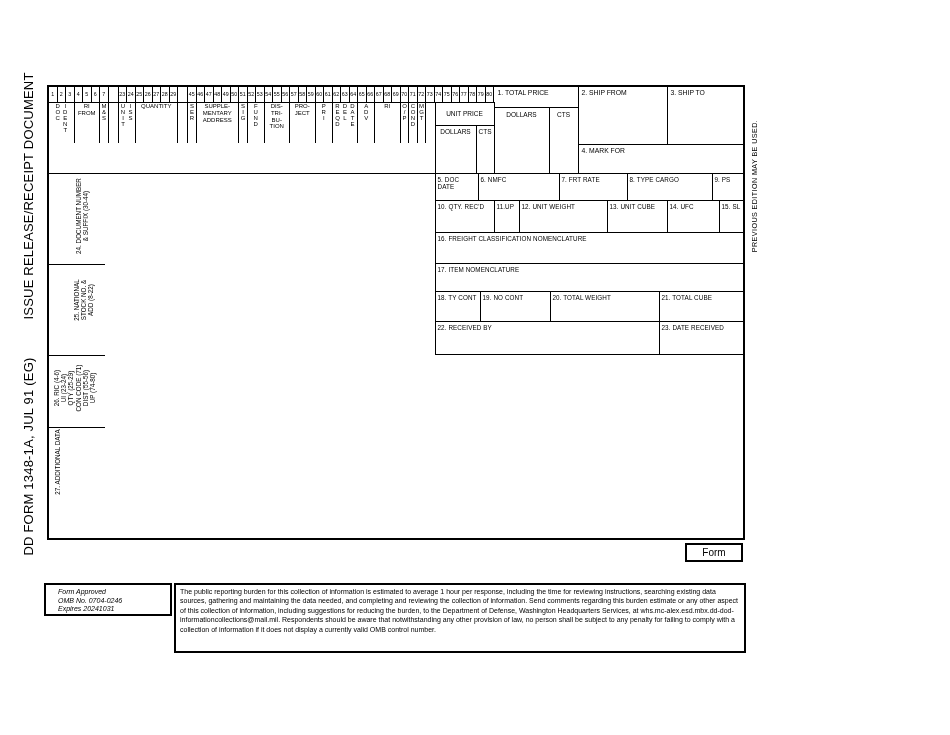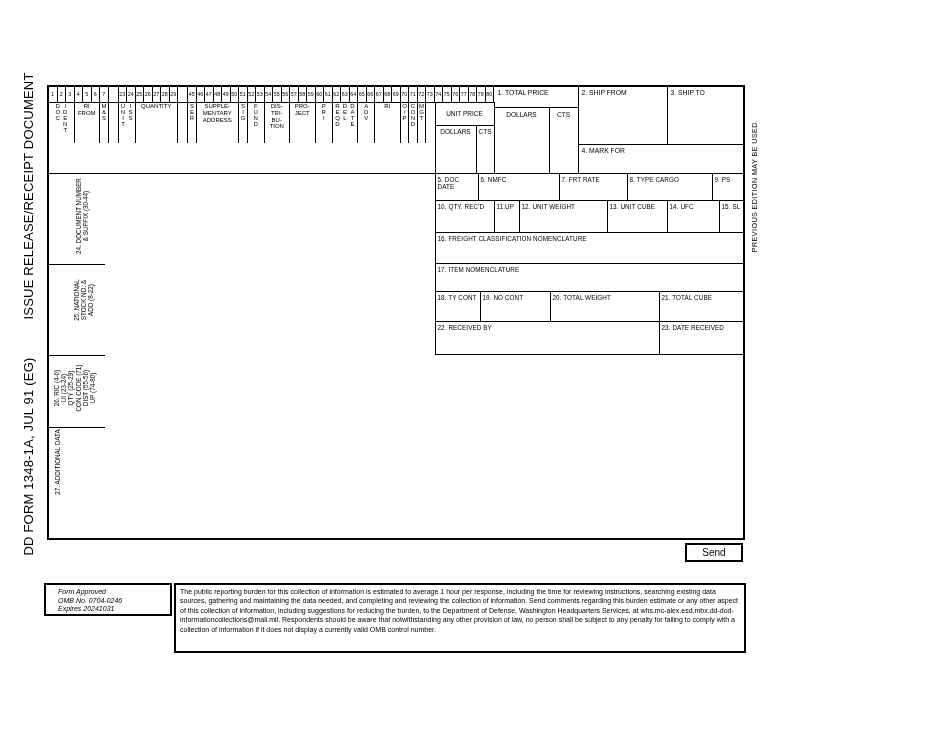--- a/index.html
+++ b/index.html
@@ -315,21 +315,21 @@
 ADD (8-22)</div>
     <div class="rot sec-label" style="left:26px;top:301px">26. RIC (4-6)
 UI (23-24)
 QTY (25-29)
 CON CODE (71)
 DIST (55-56)
 UP (74-80)</div>
     <div class="rot sec-label" style="left:9px;top:375px">27. ADDITIONAL DATA</div>
   </div>
 
-  <button class="reset">Send</button>
+  <button class="reset">Form</button>
 
   <div class="approval">
     <span>Form Approved</span>
     <span>OMB No. 0704-0246</span>
     <span>Expires 20241031</span>
   </div>
   <div class="burden">The public reporting burden for this collection of information is estimated to average 1 hour per response, including the time for reviewing instructions, searching existing data sources, gathering and maintaining the data needed, and completing and reviewing the collection of information. Send comments regarding this burden estimate or any other aspect of this collection of information, including suggestions for reducing the burden, to the Department of Defense, Washington Headquarters Services, at whs.mc-alex.esd.mbx.dd-dod-informationcollections@mail.mil. Respondents should be aware that notwithstanding any other provision of law, no person shall be subject to any penalty for failing to comply with a collection of information if it does not display a currently valid OMB control number.</div>
 </div>
 
 </body></html>

